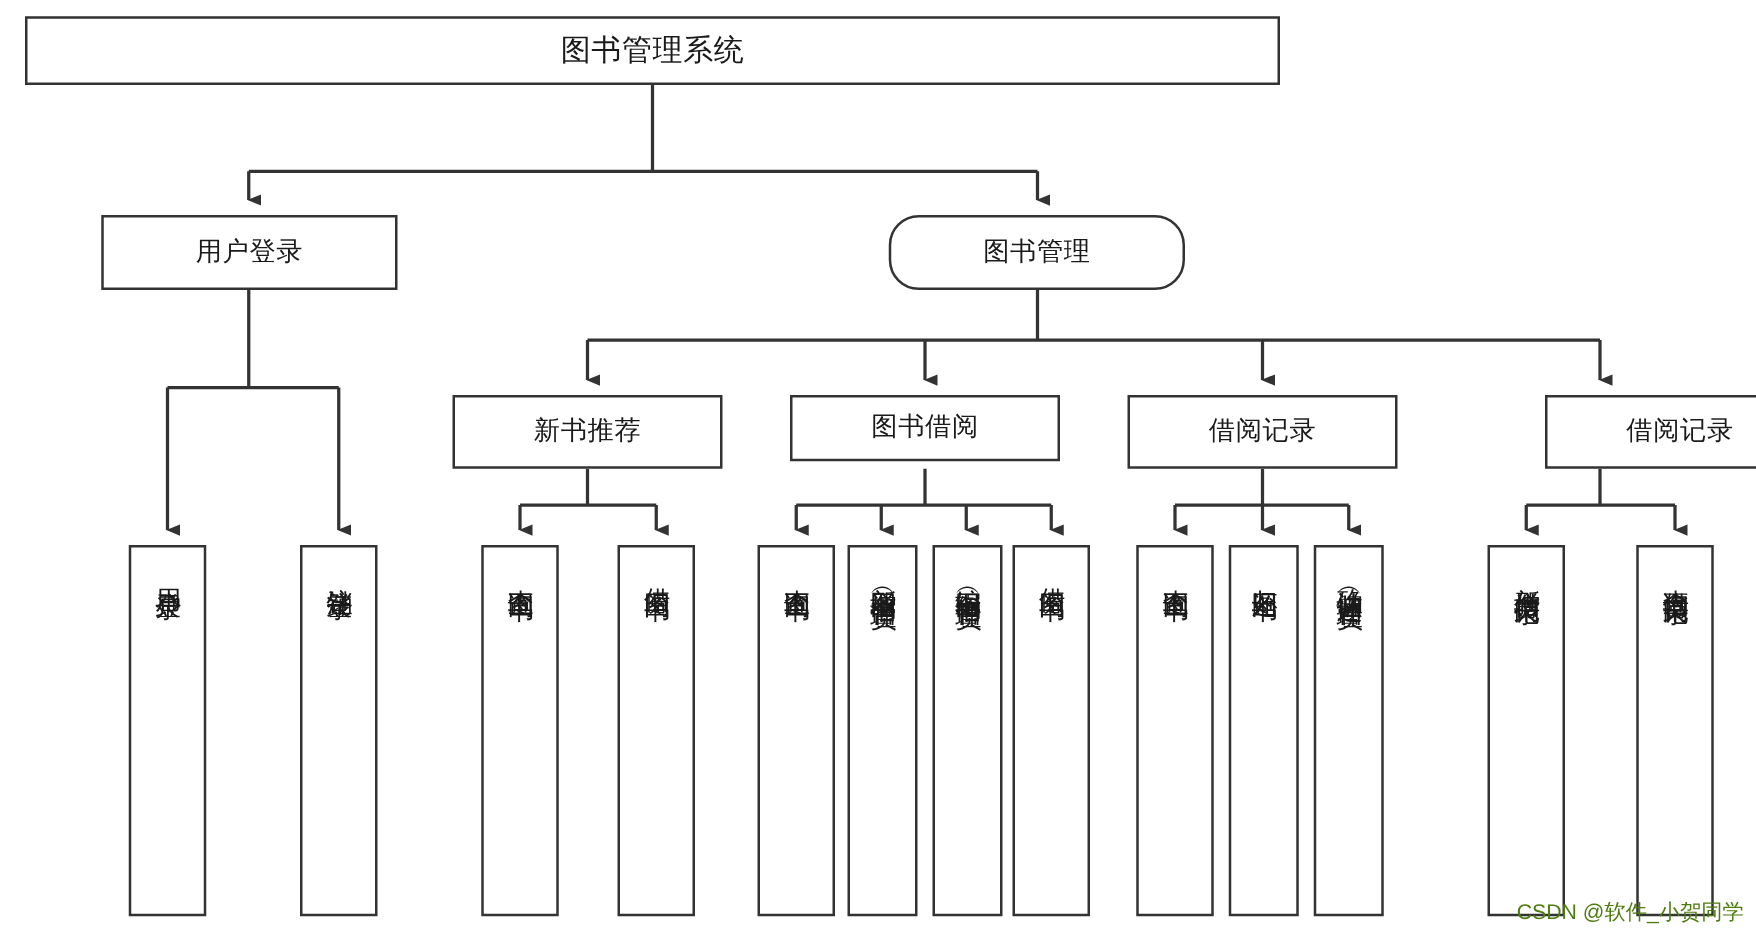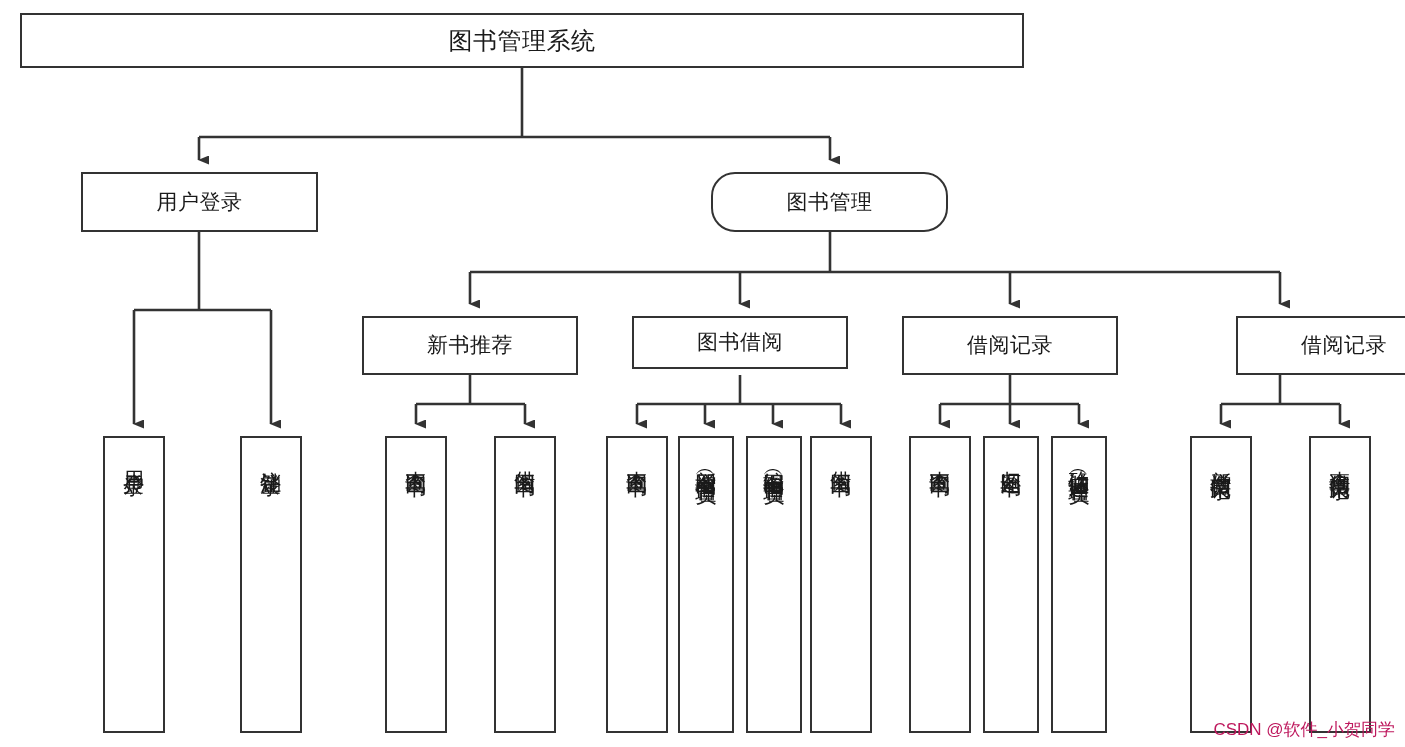--- a/index.html
+++ b/index.html
@@ -62,21 +62,21 @@
     font-size: 21px;
     line-height: 1.02;
     letter-spacing: 2px;
     white-space: nowrap;
   }
   .watermark {
     position: absolute;
     right: 10px;
     bottom: 6px;
     font-size: 17px;
-    color: #be185d;
+    color: #4d7c0f;
     z-index: 5;
     white-space: nowrap;
     font-family: "Liberation Sans", "DejaVu Sans", sans-serif;
   }
 </style>
 </head>
 <body>
 
 <div id="canvas">
 

